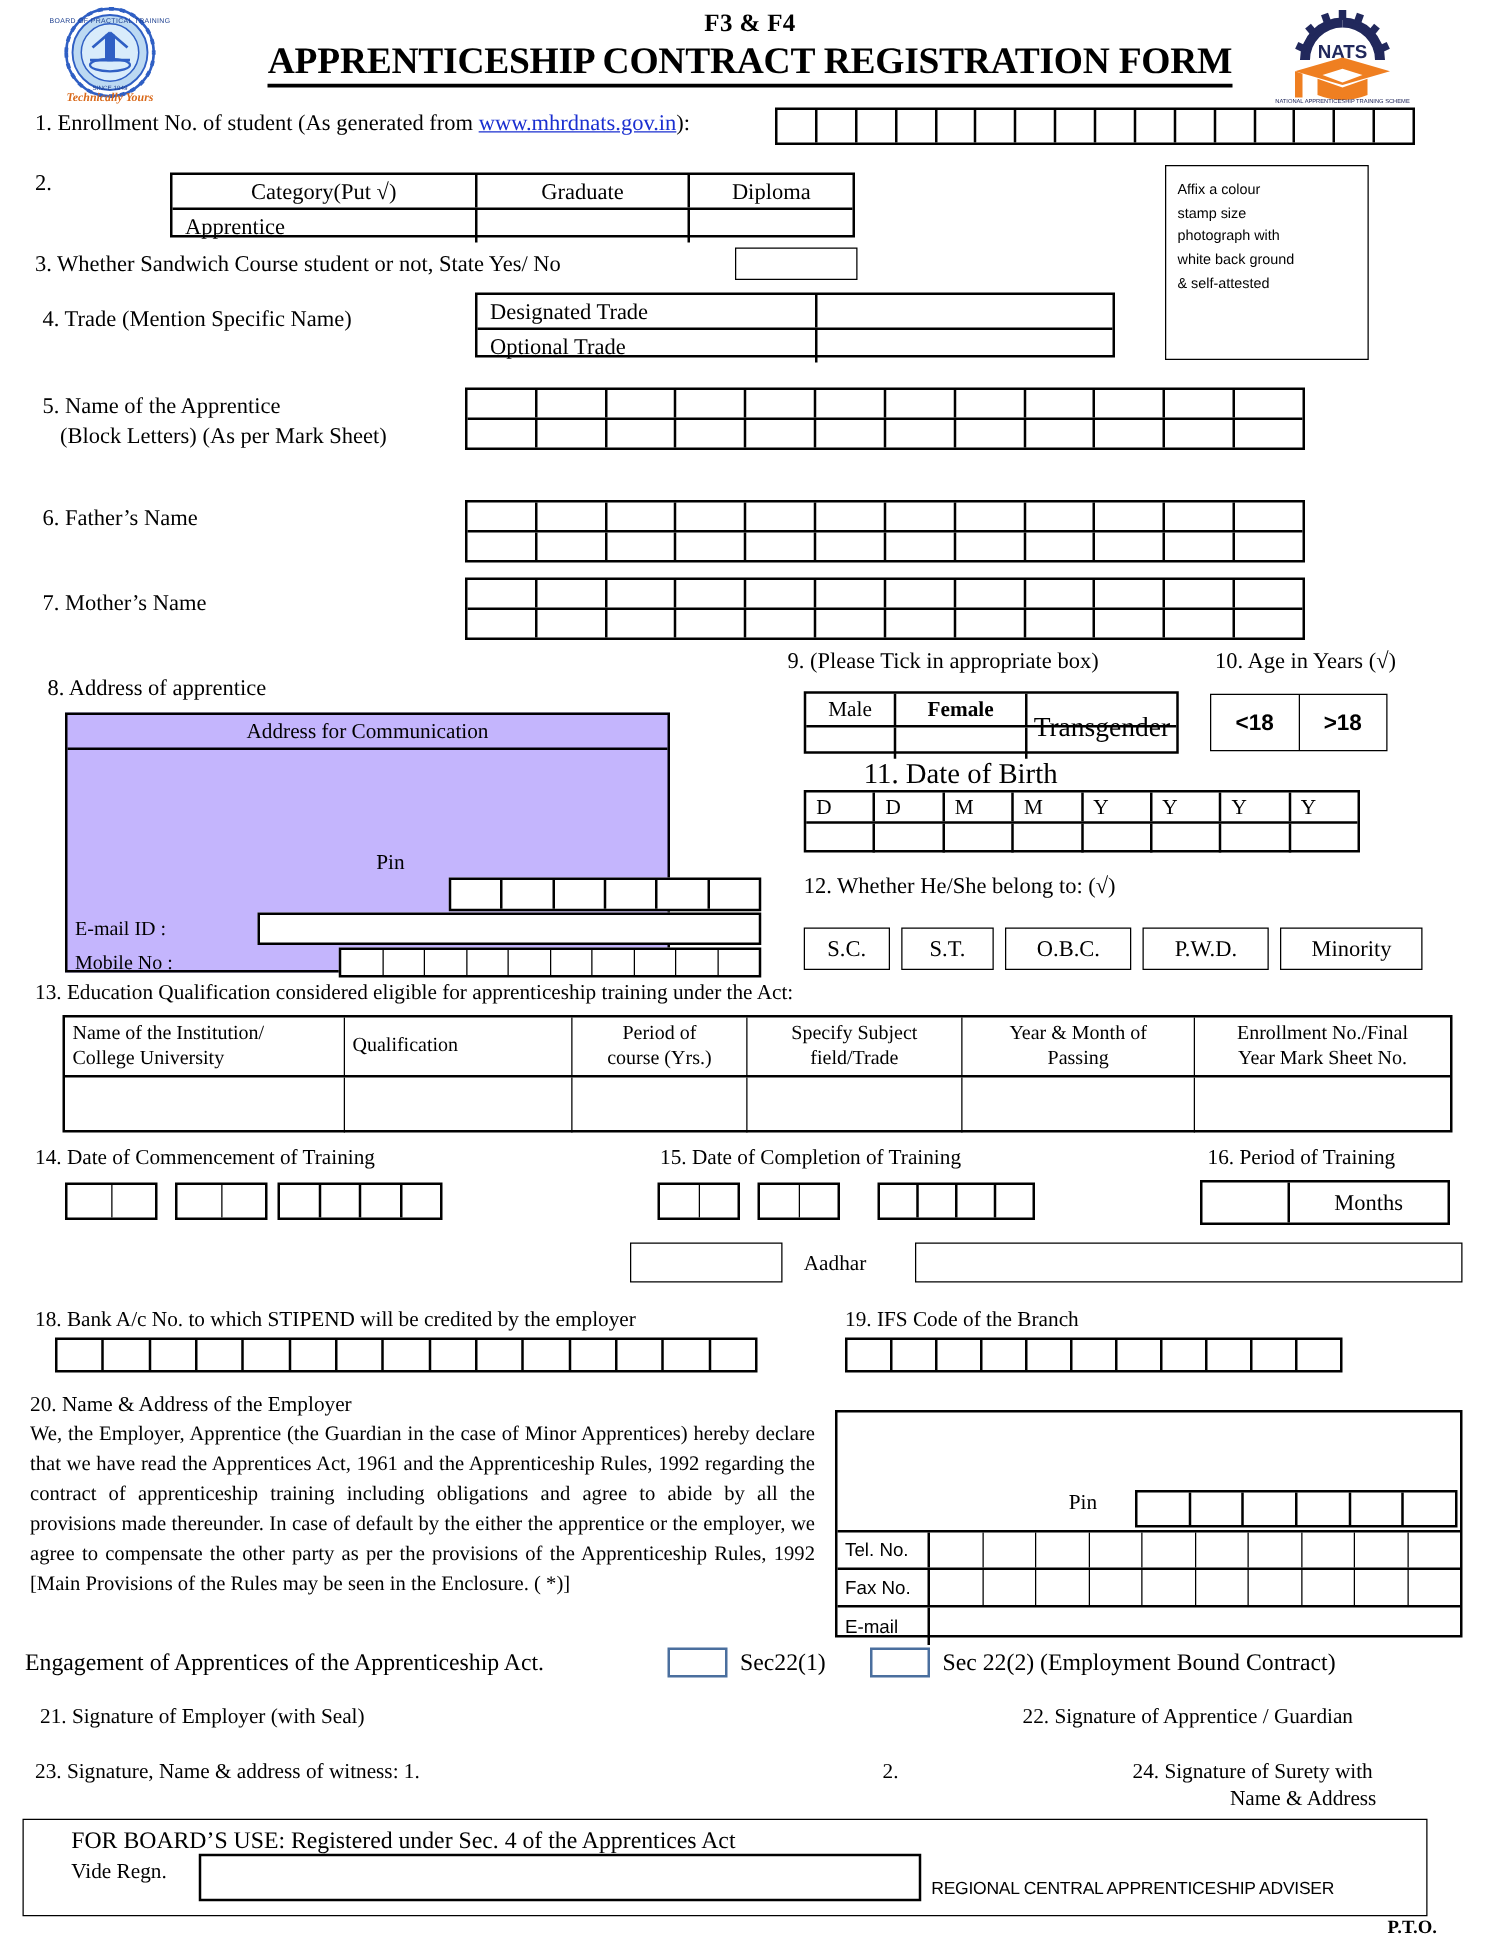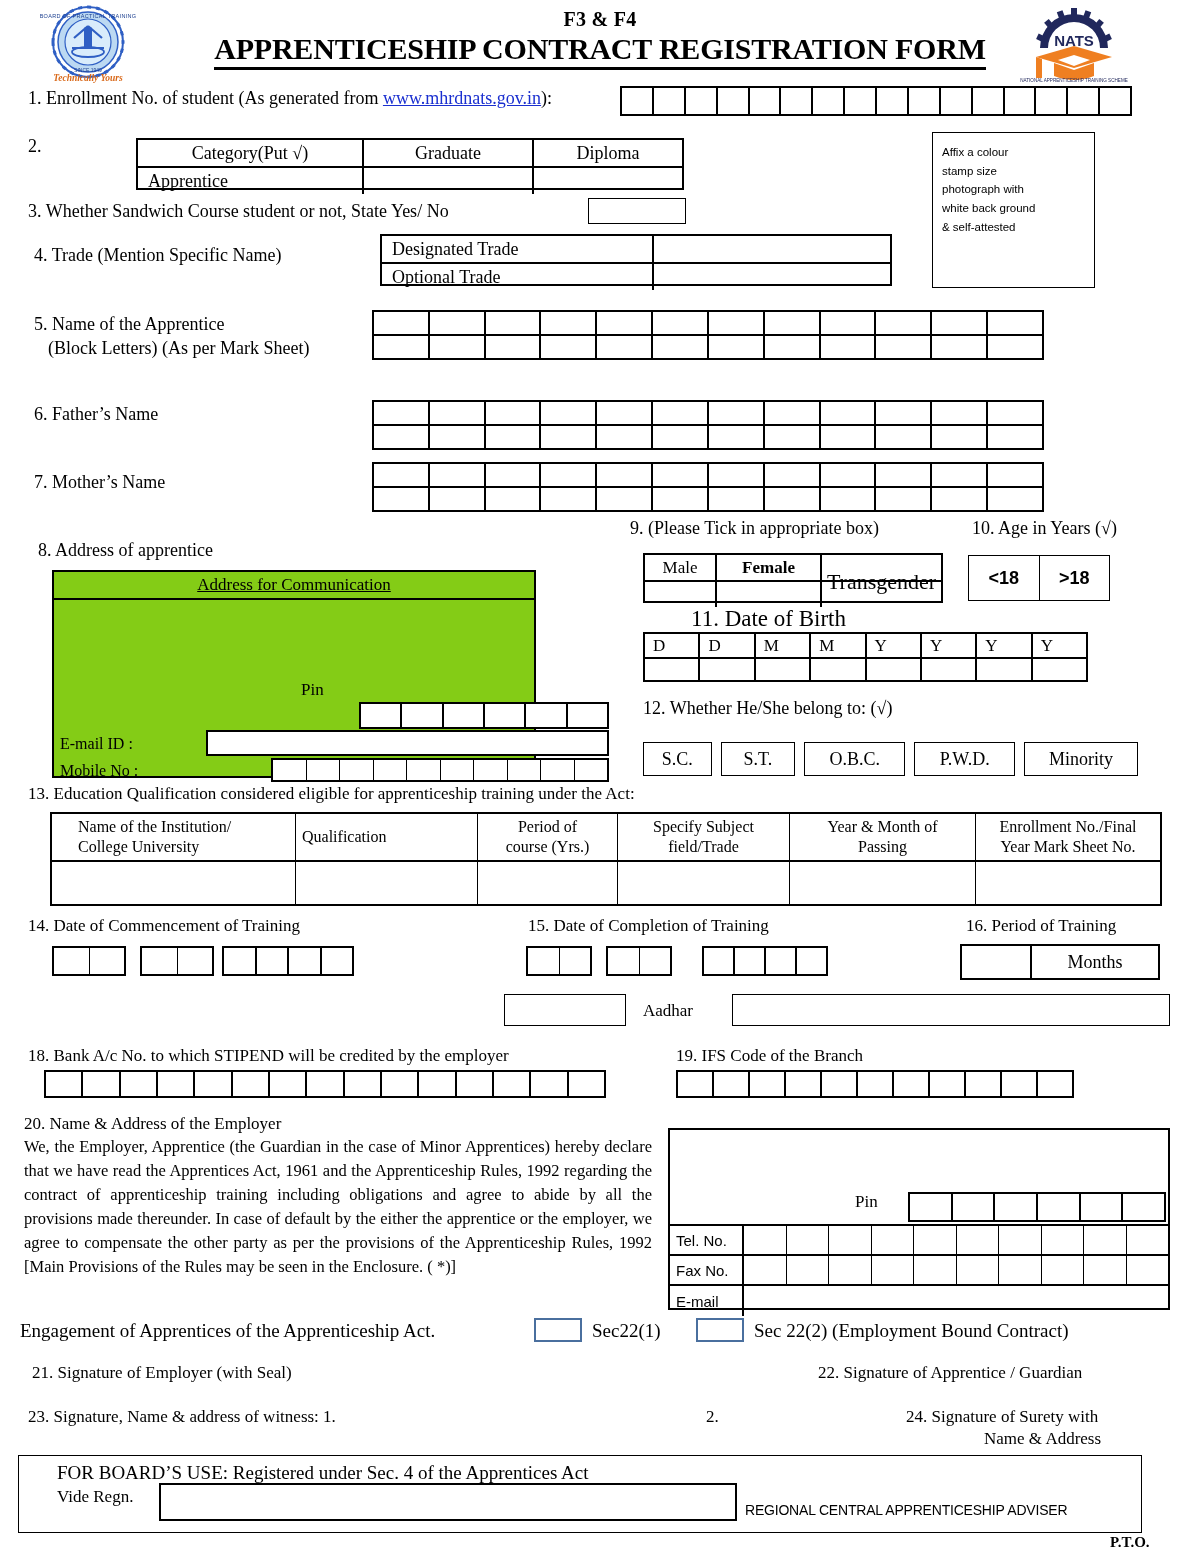--- a/index.html
+++ b/index.html
@@ -42,21 +42,21 @@
   
   #q1{left:28px;top:88px;font-size:18px;}
   #q1 a{color:#1a2fd0;text-decoration:underline;}
   #enroll-comb{left:620px;top:86px;width:512px;height:30px;}
 
   
   #q2-num{left:28px;top:136px;font-size:18px;}
   #cat-table{left:136px;top:138px;width:548px;height:52px;}
   #cat-table .ct-row{display:flex;height:26px;}
   #cat-table .ct-row:first-child{border-bottom:2.5px solid #000;}
-  #cat-table .c1{width:226px;border-right:2.5px solid #000;box-sizing:border-box;
+  #cat-table .c1{width:244px;border-right:2.5px solid #000;box-sizing:border-box;
      display:flex;align-items:center;justify-content:center;font-size:18px;}
   #cat-table .c1.left{justify-content:flex-start;padding-left:10px;}
   #cat-table .c2{width:170px;border-right:2.5px solid #000;box-sizing:border-box;
      display:flex;align-items:center;justify-content:center;font-size:18px;}
   #cat-table .c3{flex:1;display:flex;align-items:center;justify-content:center;font-size:18px;}
 
   
   #photo-box{left:932px;top:132px;width:163px;height:156px;border:1.8px solid #000;
      box-sizing:border-box;padding:10px 9px;font-size:11.5px;line-height:1.62;
      font-family:"Liberation Sans",sans-serif;}
@@ -78,21 +78,21 @@
   .nm-label{left:34px;font-size:18px;}
   .nm-grid{width:672px;border:2.5px solid #000;box-sizing:border-box;background:#fff;}
   .nm-grid .g-row{display:flex;height:22px;}
   .nm-grid .g-row:first-child{border-bottom:2.5px solid #000;}
   .nm-grid .g-cell{flex:1 1 auto;border-right:2px solid #000;box-sizing:border-box;}
   .nm-grid .g-cell:last-child{border-right:none;}
 
   
   #q8-label{left:38px;top:540px;font-size:18px;}
   #addr-box{left:52px;top:570px;width:484px;height:208px;border:2.5px solid #000;
-     box-sizing:border-box;background:#84cc16;position:absolute;text-decoration:underline;}
+     box-sizing:border-box;background:#c4b5fd;position:absolute;}
   #addr-head{height:26px;border-bottom:2.5px solid #000;display:flex;
      align-items:center;justify-content:center;font-size:17px;}
   #pin-label{position:absolute;left:247px;top:108px;font-size:17px;}
   #pin-comb{position:absolute;left:305px;top:130px;width:250px;height:27px;}
   #email-label{position:absolute;left:6px;top:163px;font-size:16px;}
   #email-field{position:absolute;left:152px;top:158px;width:403px;height:26px;}
   #mob-label{position:absolute;left:6px;top:190px;font-size:16px;}
   #mob-comb{position:absolute;left:217px;top:186px;width:338px;height:24px;}
 
   
@@ -126,21 +126,21 @@
   
   #q12-label{left:643px;top:698px;font-size:18px;}
   #cat12-row{left:643px;top:730px;width:495px;height:34px;display:flex;gap:9px;margin-top:12px;}
   #cat12-row .c12{border:1.8px solid #000;box-sizing:border-box;background:#fff;
      display:flex;align-items:center;justify-content:center;font-size:18px;}
 
   
   #q13-label{left:28px;top:784px;font-size:17px;}
   #edu-table{left:50px;top:812px;width:1112px;height:94px;border:2.5px solid #000;
      box-sizing:border-box;background:#fff;}
-  #edu-table .er{display:flex;padding-left:20px;}
+  #edu-table .er{display:flex;}
   #edu-table .er.head{height:46px;border-bottom:2.5px solid #000;}
   #edu-table .er.body{height:44px;}
   #edu-table .ec{border-right:1.8px solid #000;box-sizing:border-box;
      font-size:16px;line-height:1.28;padding:3px 6px;}
   #edu-table .ec:last-child{border-right:none;}
   #edu-table .er.head .ec{display:flex;flex-direction:column;justify-content:center;}
   .ec.w1{width:224px;}
   .ec.w2{width:182px;}
   .ec.w3{width:140px;text-align:center;align-items:center;}
   .ec.w4{width:172px;text-align:center;align-items:center;}

